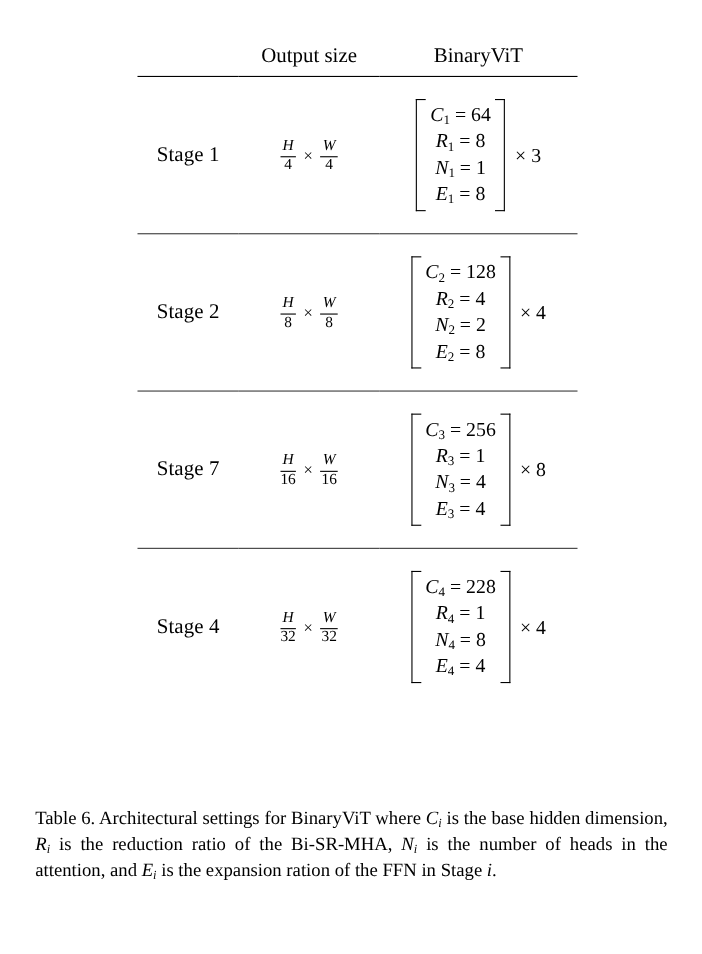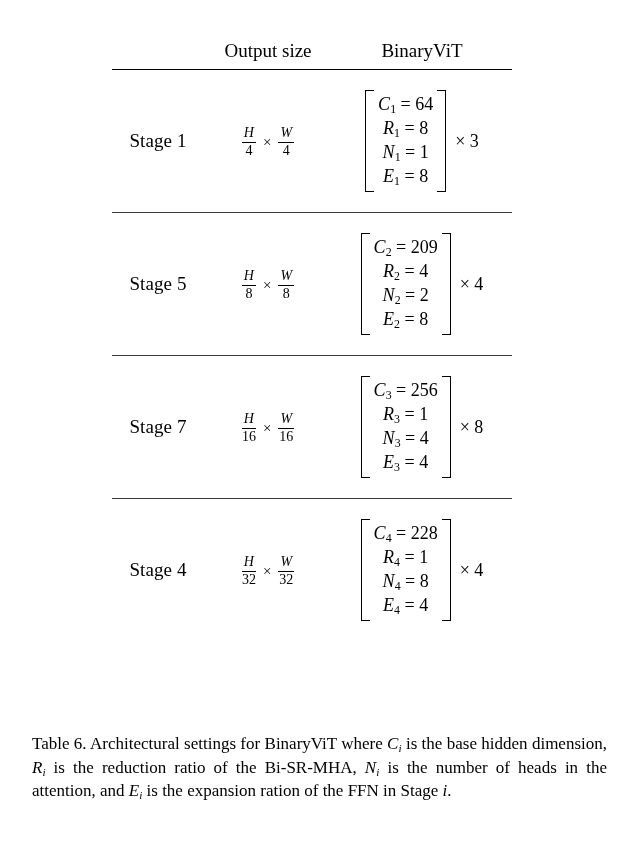--- a/index.html
+++ b/index.html
@@ -14,21 +14,21 @@
     position: relative;
     font-family: "Liberation Serif", "DejaVu Serif", serif;
     color: #000000;
     overflow: hidden;
     -webkit-font-smoothing: antialiased;
   }
 
   
   .table-wrap {
     position: absolute;
-    left: 112px;
+    left: 125px;
     top: 36px;
     width: 400px;
   }
   table.arch {
     border-collapse: collapse;
     width: 400px;
     table-layout: fixed;
   }
   table.arch col.c-stage  { width: 92px; }
   table.arch col.c-output { width: 128px; }
@@ -214,39 +214,39 @@
               <div class="eq"><span class="mi">N</span><sub>1</sub> <span>=</span> <span>1</span></div>
               <div class="eq"><span class="mi">E</span><sub>1</sub> <span>=</span> <span>8</span></div>
             </span>
             <span class="repeat">× 3</span>
           </span>
         </td>
       </tr>
 
       <tr class="stage-row">
         <td>
-          <span class="stage-label">Stage 5</span>
+          <span class="stage-label">Stage 2</span>
         </td>
         <td class="vl">
           <span class="outsize">
             <span class="frac">
               <span class="num">H</span>
               <span class="den">8</span>
             </span>
             <span class="times">×</span>
             <span class="frac">
               <span class="num">W</span>
               <span class="den">8</span>
             </span>
           </span>
         </td>
         <td class="vl vr">
           <span class="block">
             <span class="matrix">
-              <div class="eq"><span class="mi">C</span><sub>2</sub> <span>=</span> <span>209</span></div>
+              <div class="eq"><span class="mi">C</span><sub>2</sub> <span>=</span> <span>128</span></div>
               <div class="eq"><span class="mi">R</span><sub>2</sub> <span>=</span> <span>4</span></div>
               <div class="eq"><span class="mi">N</span><sub>2</sub> <span>=</span> <span>2</span></div>
               <div class="eq"><span class="mi">E</span><sub>2</sub> <span>=</span> <span>8</span></div>
             </span>
             <span class="repeat">× 4</span>
           </span>
         </td>
       </tr>
 
       <tr class="stage-row">

